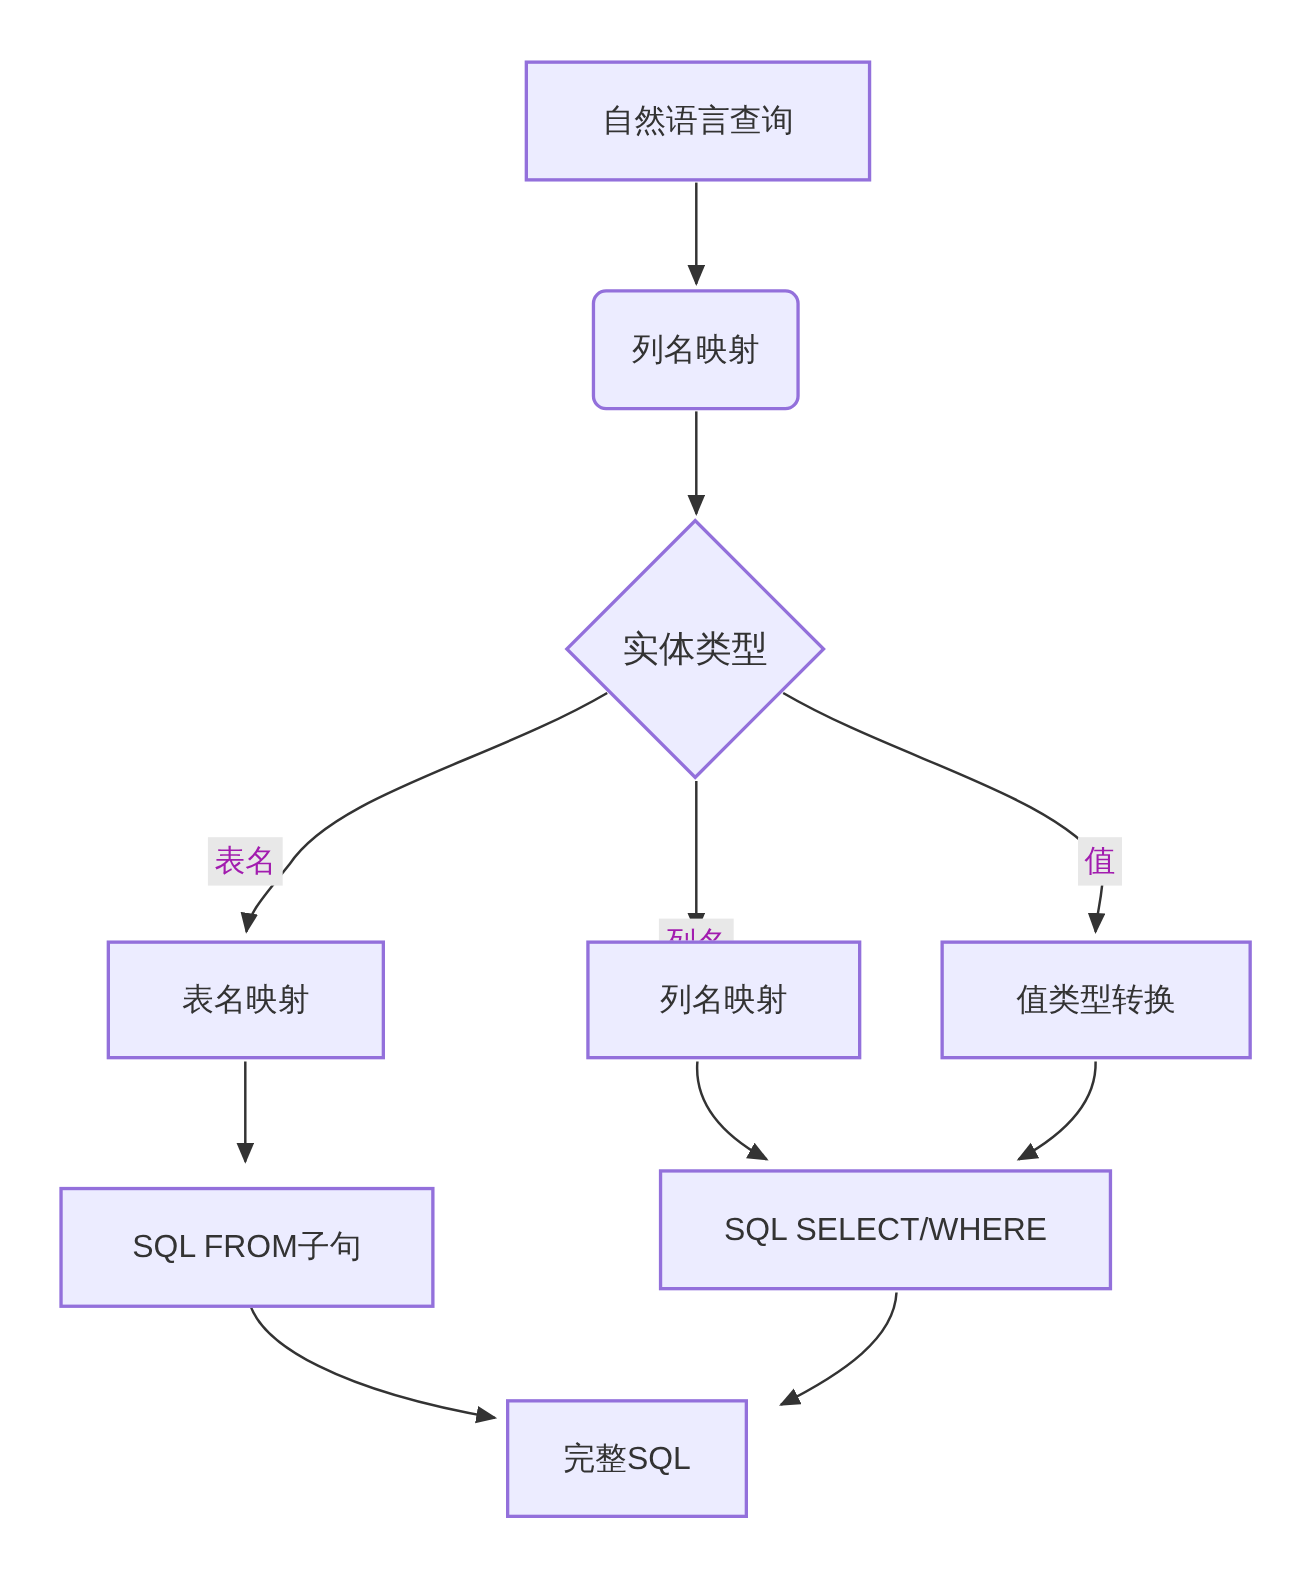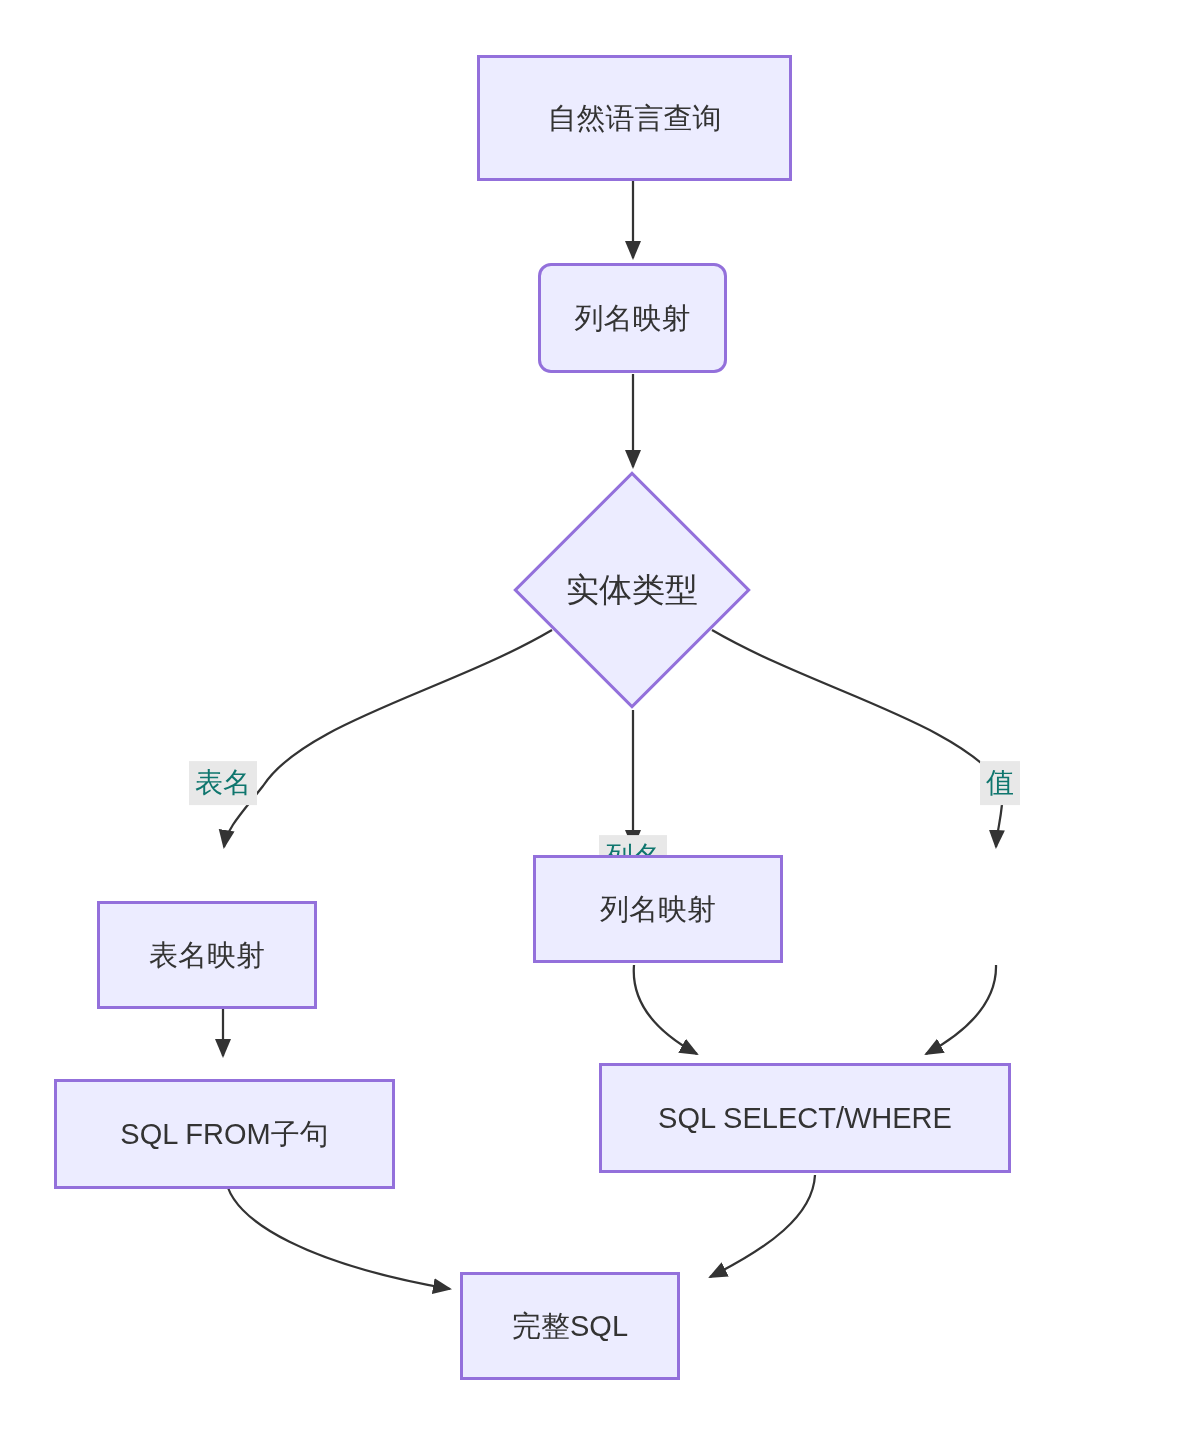--- a/index.html
+++ b/index.html
@@ -53,21 +53,21 @@
     justify-content: center;
     color: #333333;
     font-size: 33px;
     white-space: nowrap;
     background: transparent;
   }
   .edge-label {
     position: absolute;
     transform: translate(-50%, -50%);
     background: #e8e8e8;
-    color: #0f766e;
+    color: #a21caf;
     font-size: 28px;
     line-height: 1.35;
     padding: 3px 6px;
     white-space: nowrap;
   }
 </style>
 </head>
 <body>
 
 <div id="canvas">
@@ -89,41 +89,44 @@
       <path d="M 996 965 C 997 1002 968 1031 926 1054" marker-end="url(#arrow)"></path>
       <path d="M 225 1175 C 229 1224 318 1266 450 1289" marker-end="url(#arrow)"></path>
       <path d="M 815 1175 C 813 1216 768 1248 710 1277" marker-end="url(#arrow)"></path>
     </g>
   </svg>
 
   <div class="edge-label" style="left:223px; top:783px;">表名</div>
   <div class="edge-label" style="left:633px; top:818px;margin-top:39px;">列名</div>
   <div class="edge-label" style="left:1000px; top:783px;">值</div>
 
-  <div class="node" style="left:477px; top:55px; width:315px; height:126px;">
+  <div class="node" style="left:477px; top:55px; width:315px; height:110px;">
     <span>自然语言查询</span>
   </div>
 
   <div class="node rounded" style="left:538px; top:263px; width:189px; height:110px;">
     <span>列名映射</span>
   </div>
 
   <div class="diamond-shape" style="left:548px; top:506px; width:168px; height:168px;"></div>
   <div class="diamond-label" style="left:513px; top:472px; width:238px; height:236px;">
     <span>实体类型</span>
   </div>
 
-  <div class="node" style="left:97px; top:855px; width:220px; height:108px;margin-top:46px;">
+  <div class="node" style="left:97px; top:855px; width:253px; height:108px;">
     <span>表名映射</span>
   </div>
 
   <div class="node" style="left:533px; top:855px; width:250px; height:108px;">
     <span>列名映射</span>
   </div>
 
+  <div class="node" style="left:855px; top:855px; width:283px; height:108px;">
+    <span>值类型转换</span>
+  </div>
 
   <div class="node" style="left:54px; top:1063px; width:341px; height:110px;margin-top:16px;">
     <span>SQL FROM子句</span>
   </div>
 
   <div class="node" style="left:599px; top:1063px; width:412px; height:110px;">
     <span>SQL SELECT/WHERE</span>
   </div>
 
   <div class="node" style="left:460px; top:1272px; width:220px; height:108px;">

